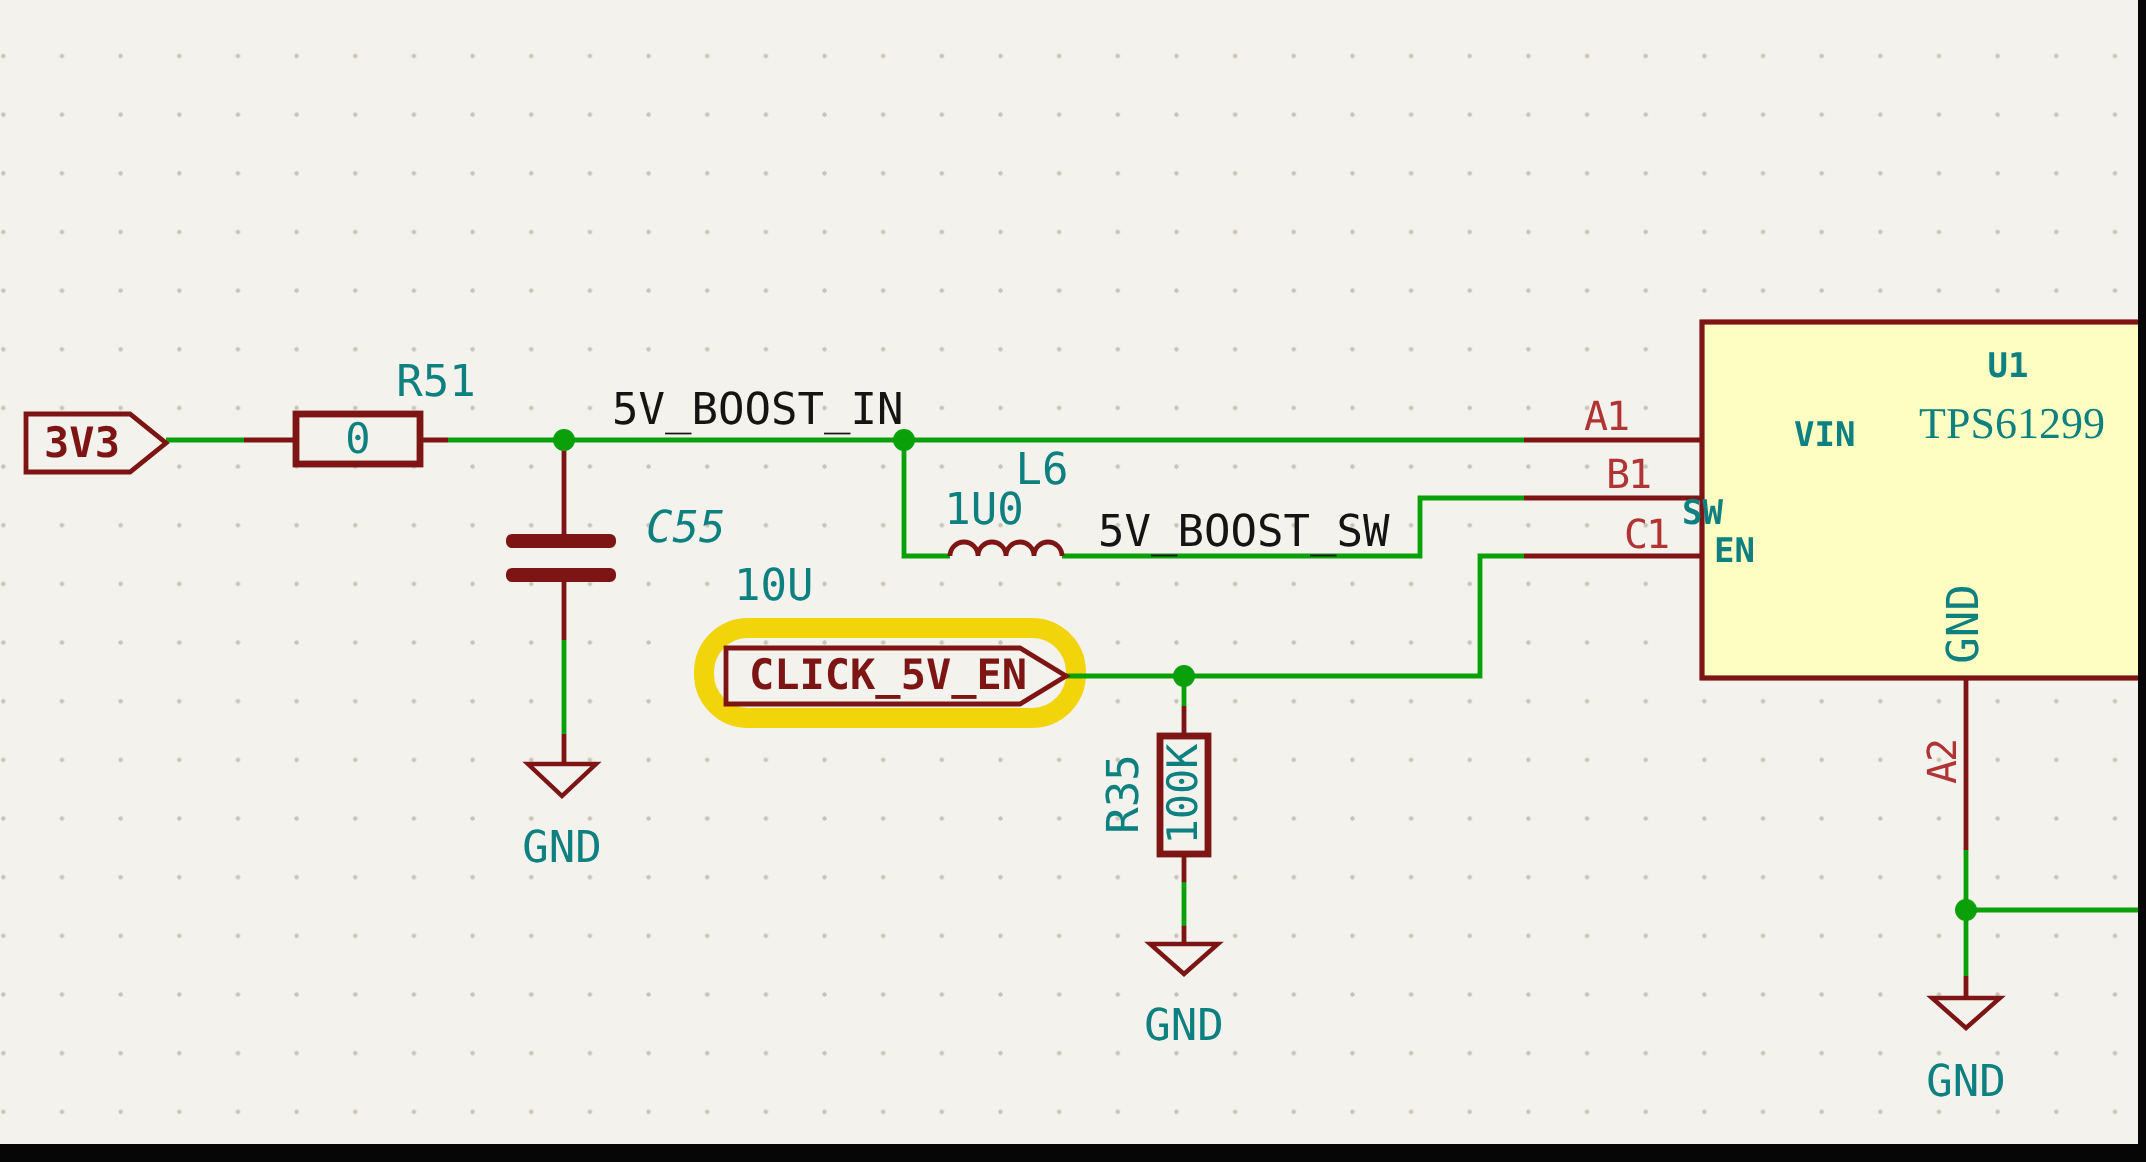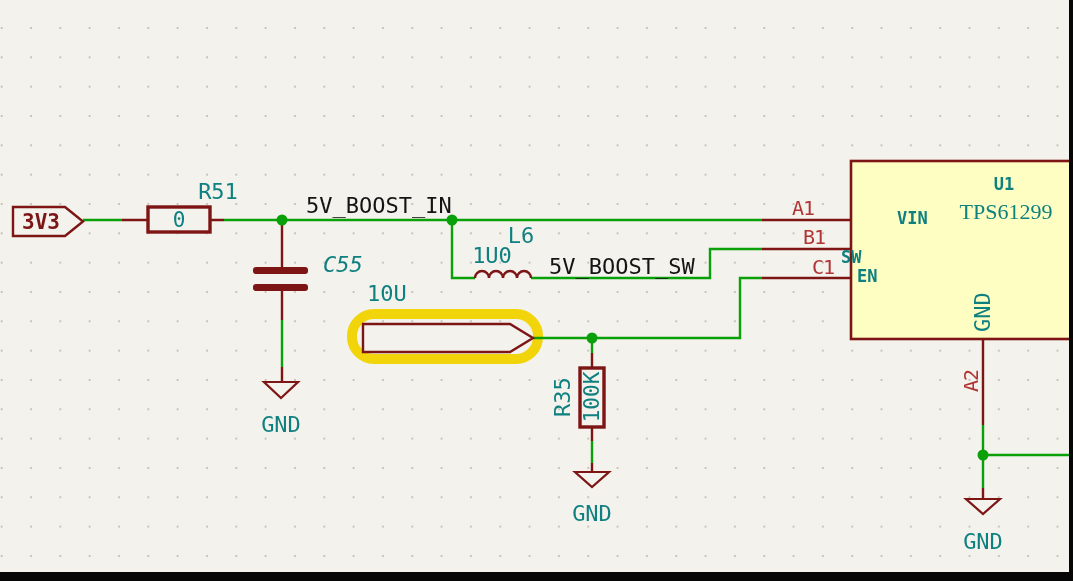--- a/index.html
+++ b/index.html
@@ -73,20 +73,21 @@
   </svg>
 
 
   <div class="t c maroon f21" style="left:41px;top:222px;">3V3</div>
 
   <div class="t c teal f22" style="left:174px;top:192px;margin-left:44px;">R51</div>
   <div class="t c teal f21" style="left:179px;top:220px;">0</div>
 
   <div class="t net" style="left:306px;top:195px;">5V_BOOST_IN</div>
   <div class="t net" style="left:549px;top:256px;">5V_BOOST_SW</div>
+  <div class="t c maroon f21" style="left:444px;top:338px;">CLICK_5V_EN</div>
 
   <div class="t teal f22" style="left:323px;top:254px;font-style:italic;">C55</div>
   <div class="t teal f22" style="left:323px;top:283px;margin-left:44px;">10U</div>
 
   <div class="t c teal f22" style="left:521px;top:236px;">L6</div>
   <div class="t c teal f22" style="left:492px;top:256px;">1U0</div>
 
   <div class="t rot teal f22" style="left:563px;top:397px;">R35</div>
   <div class="t rot teal f21" style="left:592px;top:397px;">100K</div>
 

